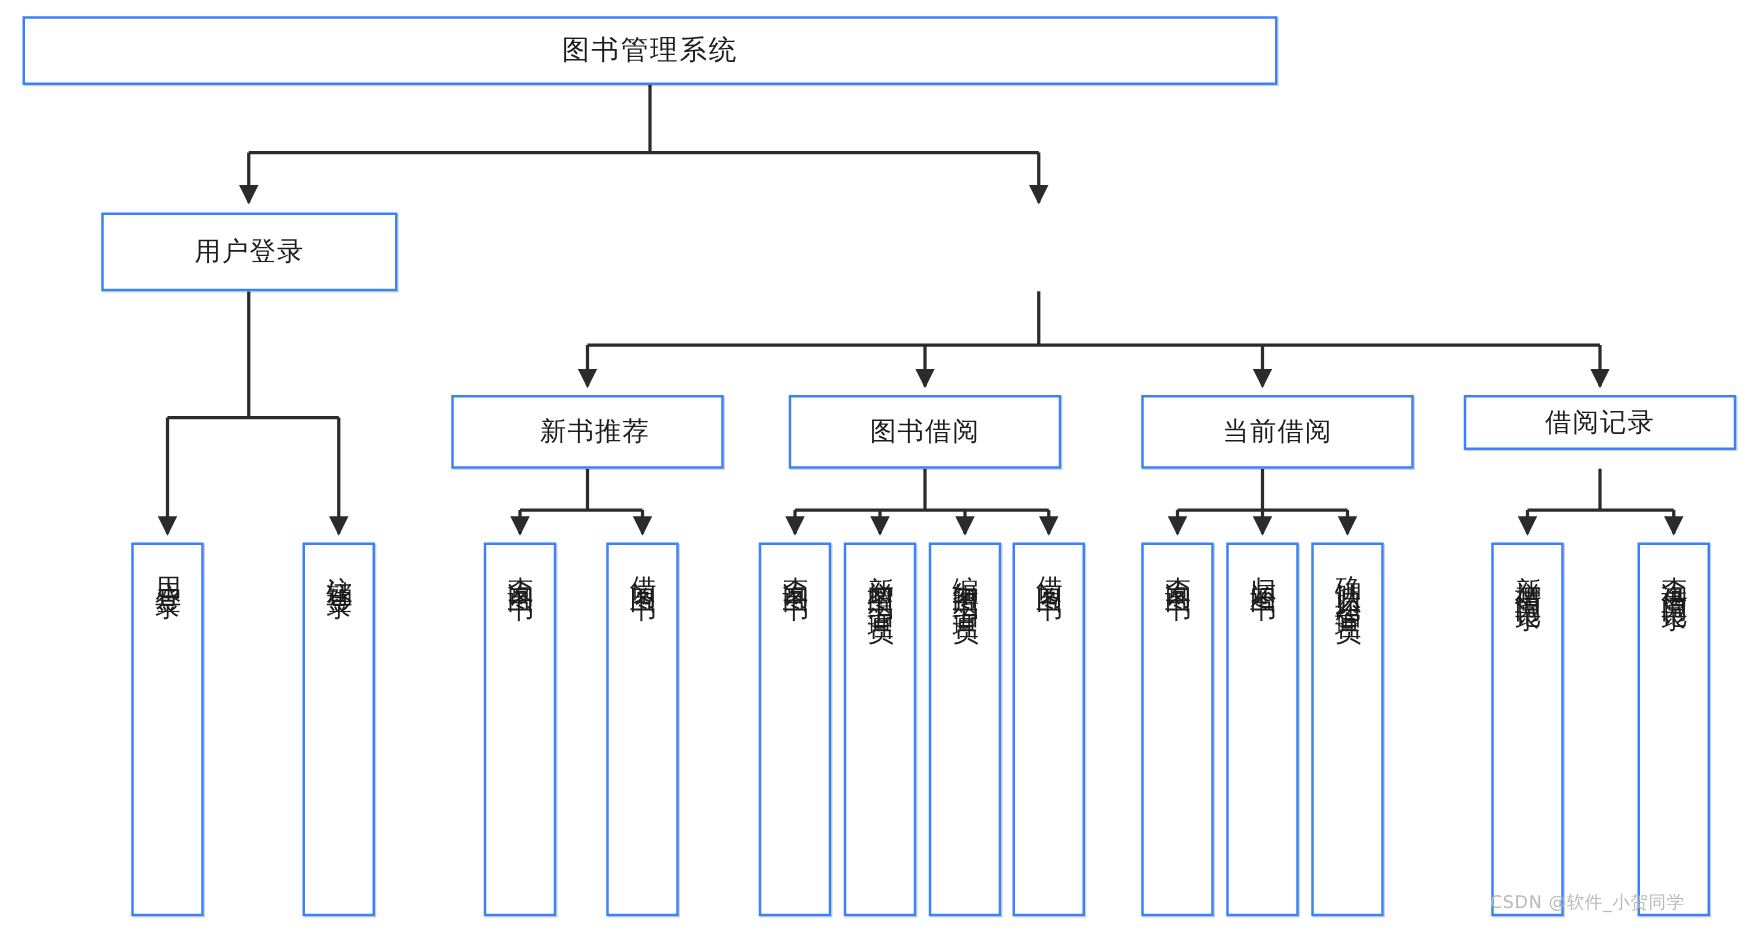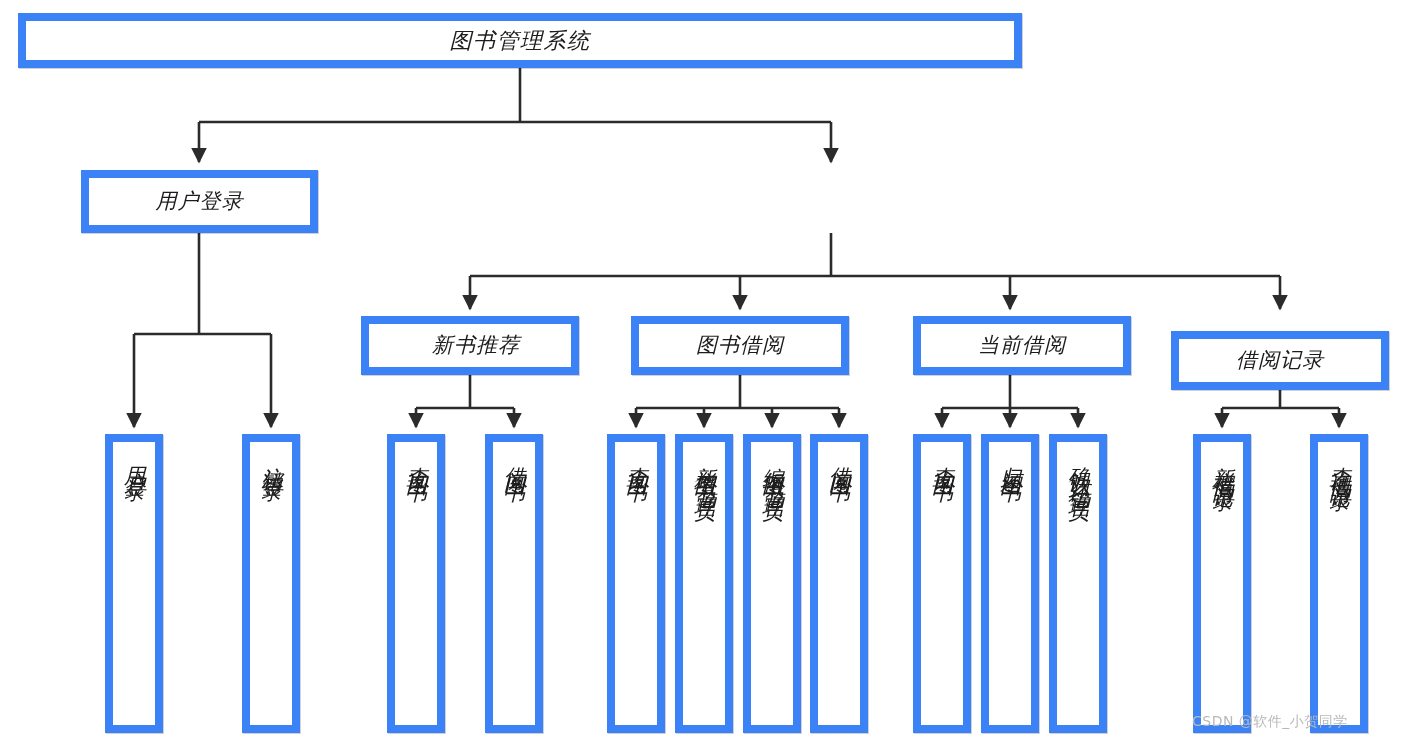--- a/index.html
+++ b/index.html
@@ -23,27 +23,26 @@
     position: absolute;
     left: 0;
     top: 0;
     width: 1405px;
     height: 747px;
     pointer-events: none;
   }
   .node {
     position: absolute;
     box-sizing: border-box;
-    border: 8px solid #3b82f6;
+    border: 2px solid #3b82f6;
     background: #ffffff;
     display: flex;
     align-items: center;
     justify-content: center;
     box-shadow: 1px 1px 0 rgba(0,0,0,0.18);
-    font-style: italic;
   }
   .node .label {
     color: #1c1c1c;
     line-height: 1.18;
     text-align: center;
     white-space: pre-wrap;
   }
   
   .node.h .label {
     font-size: 21px;
@@ -146,21 +145,21 @@
   </div>
 
   <div class="node h" style="left:631px; top:316px; width:218px; height:59px;">
     <span class="label">图书借阅</span>
   </div>
 
   <div class="node h" style="left:901px; top:316px; width:218px; height:59px;margin-left:12px;">
     <span class="label">当前借阅</span>
   </div>
 
-  <div class="node h" style="left:1171px; top:331px; width:218px; height:59px;">
+  <div class="node h" style="left:1171px; top:316px; width:218px; height:44px;">
     <span class="label">借阅记录</span>
   </div>
 
   <div class="node v" style="left:105px; top:434px; width:58px; height:299px;">
     <span class="label">用户登录</span>
   </div>
 
   <div class="node v" style="left:242px; top:434px; width:58px; height:299px;">
     <span class="label">注销登录</span>
   </div>

